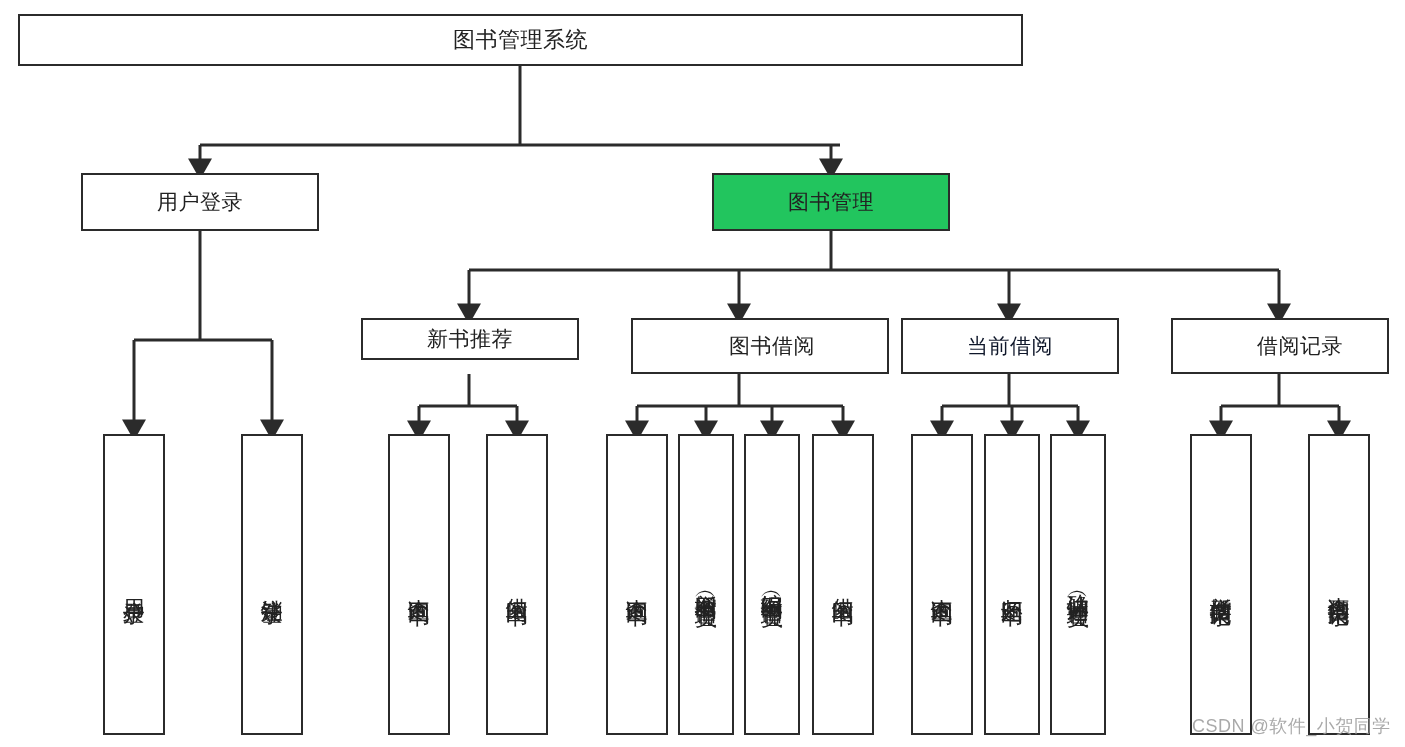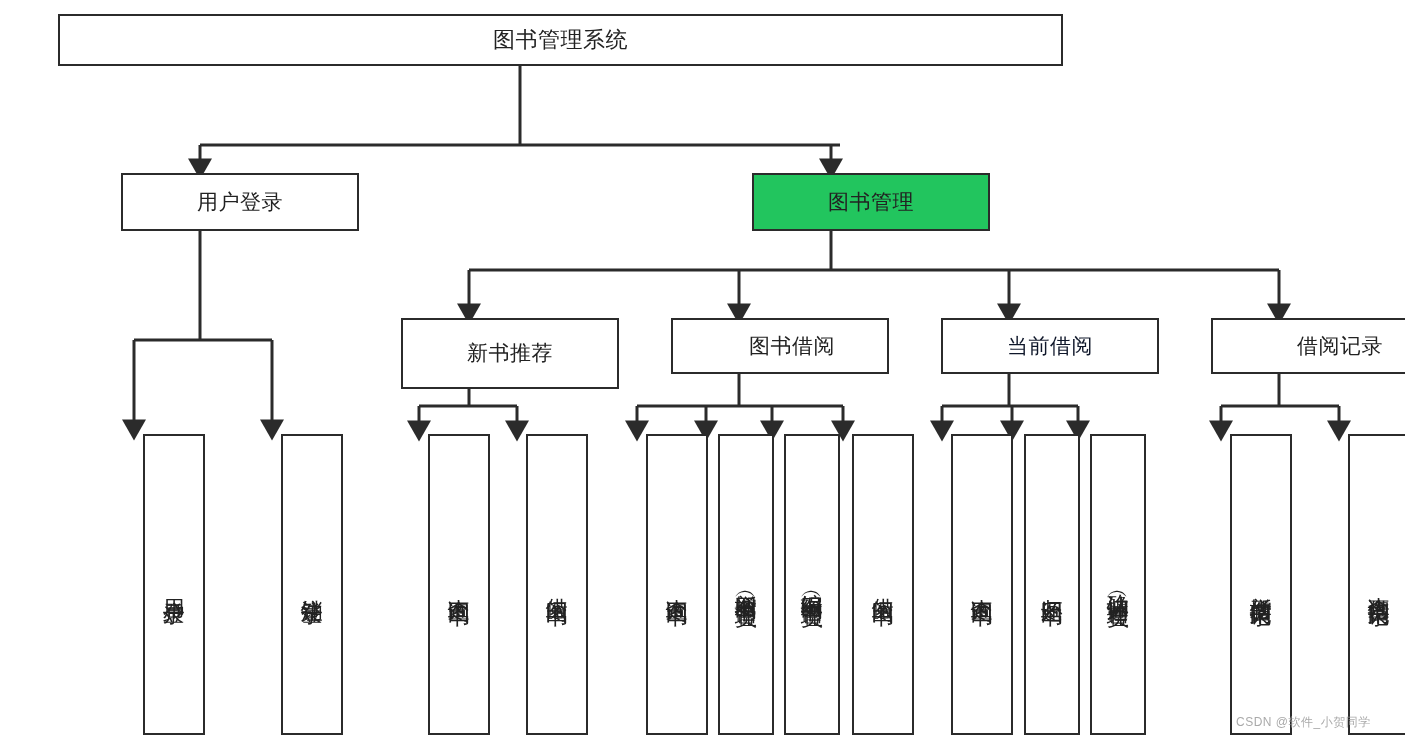--- a/index.html
+++ b/index.html
@@ -29,21 +29,20 @@
   }
   .node {
     position: absolute;
     box-sizing: border-box;
     background: #ffffff;
     border: 2px solid #84cc16;
     display: flex;
     align-items: center;
     justify-content: center;
     color: #222222;
-    margin-left: 40px;
   }
   .node .label {
     display: block;
     text-align: center;
     line-height: 1.16;
     letter-spacing: 0.5px;
   }
   .node.horizontal .label {
     writing-mode: horizontal-tb;
     font-size: 21px;
@@ -51,25 +50,24 @@
   .node.vertical .label {
     writing-mode: vertical-rl;
     text-orientation: upright;
     font-size: 22px;
     letter-spacing: 2px;
   }
   .node.root .label { font-size: 22px; }
   .watermark {
     position: absolute;
     color: #9b9b9b;
-    font-size: 12px;
+    font-size: 18px;
     white-space: nowrap;
     letter-spacing: 0.5px;
     opacity: 0.85;
-    margin-left: 44px;
   }
 </style>
 </head>
 <body>
 
 <div id="diagram-root" style="background: rgb(255, 255, 255);">
 
   <svg id="edges" viewBox="0 0 1405 747">
     <defs>
       <marker id="arrow" markerWidth="12" markerHeight="12" refX="1.2" refY="4" orient="auto" markerUnits="strokeWidth">
@@ -124,24 +122,24 @@
     <span class="label">图书管理系统</span>
   </div>
 
   <div class="node horizontal" style="left: 81px; top: 173px; width: 238px; height: 58px; border-color: rgb(43, 43, 43); background: rgb(255, 255, 255); color: rgb(34, 34, 34);">
     <span class="label">用户登录</span>
   </div>
   <div class="node horizontal" style="left: 712px; top: 173px; width: 238px; height: 58px; border-color: rgb(43, 43, 43); background: #22c55e; color: rgb(34, 34, 34);">
     <span class="label">图书管理</span>
   </div>
 
-  <div class="node horizontal" style="left: 361px; top: 318px; width: 218px; height: 71px; border-color: rgb(43, 43, 43); background: rgb(255, 255, 255); color: rgb(34, 34, 34); align-items: center;">
+  <div class="node horizontal" style="left: 361px; top: 318px; width: 218px; height: 42px; border-color: rgb(43, 43, 43); background: rgb(255, 255, 255); color: rgb(34, 34, 34); align-items: center;">
     <span class="label">新书推荐</span>
   </div>
-  <div class="node horizontal" style="left: 631px; top: 318px; width: 218px; height: 56px; border-color: rgb(43, 43, 43); background: rgb(255, 255, 255); color: rgb(34, 34, 34); padding-left: 24px;">
+  <div class="node horizontal" style="left: 631px; top: 318px; width: 258px; height: 56px; border-color: rgb(43, 43, 43); background: rgb(255, 255, 255); color: rgb(34, 34, 34); padding-left: 24px;">
     <span class="label">图书借阅</span>
   </div>
   <div class="node horizontal" style="left: 901px; top: 318px; width: 218px; height: 56px; border-color: rgb(43, 43, 43); background: rgb(255, 255, 255); color: #0f172a;">
     <span class="label">当前借阅</span>
   </div>
   <div class="node horizontal" style="left: 1171px; top: 318px; width: 218px; height: 56px; border-color: rgb(43, 43, 43); background: rgb(255, 255, 255); color: rgb(34, 34, 34); padding-left: 40px;">
     <span class="label">借阅记录</span>
   </div>
 
   <div class="node vertical" style="left: 103px; top: 434px; width: 62px; height: 301px; border-color: rgb(43, 43, 43); background: rgb(255, 255, 255); color: rgb(34, 34, 34);">

